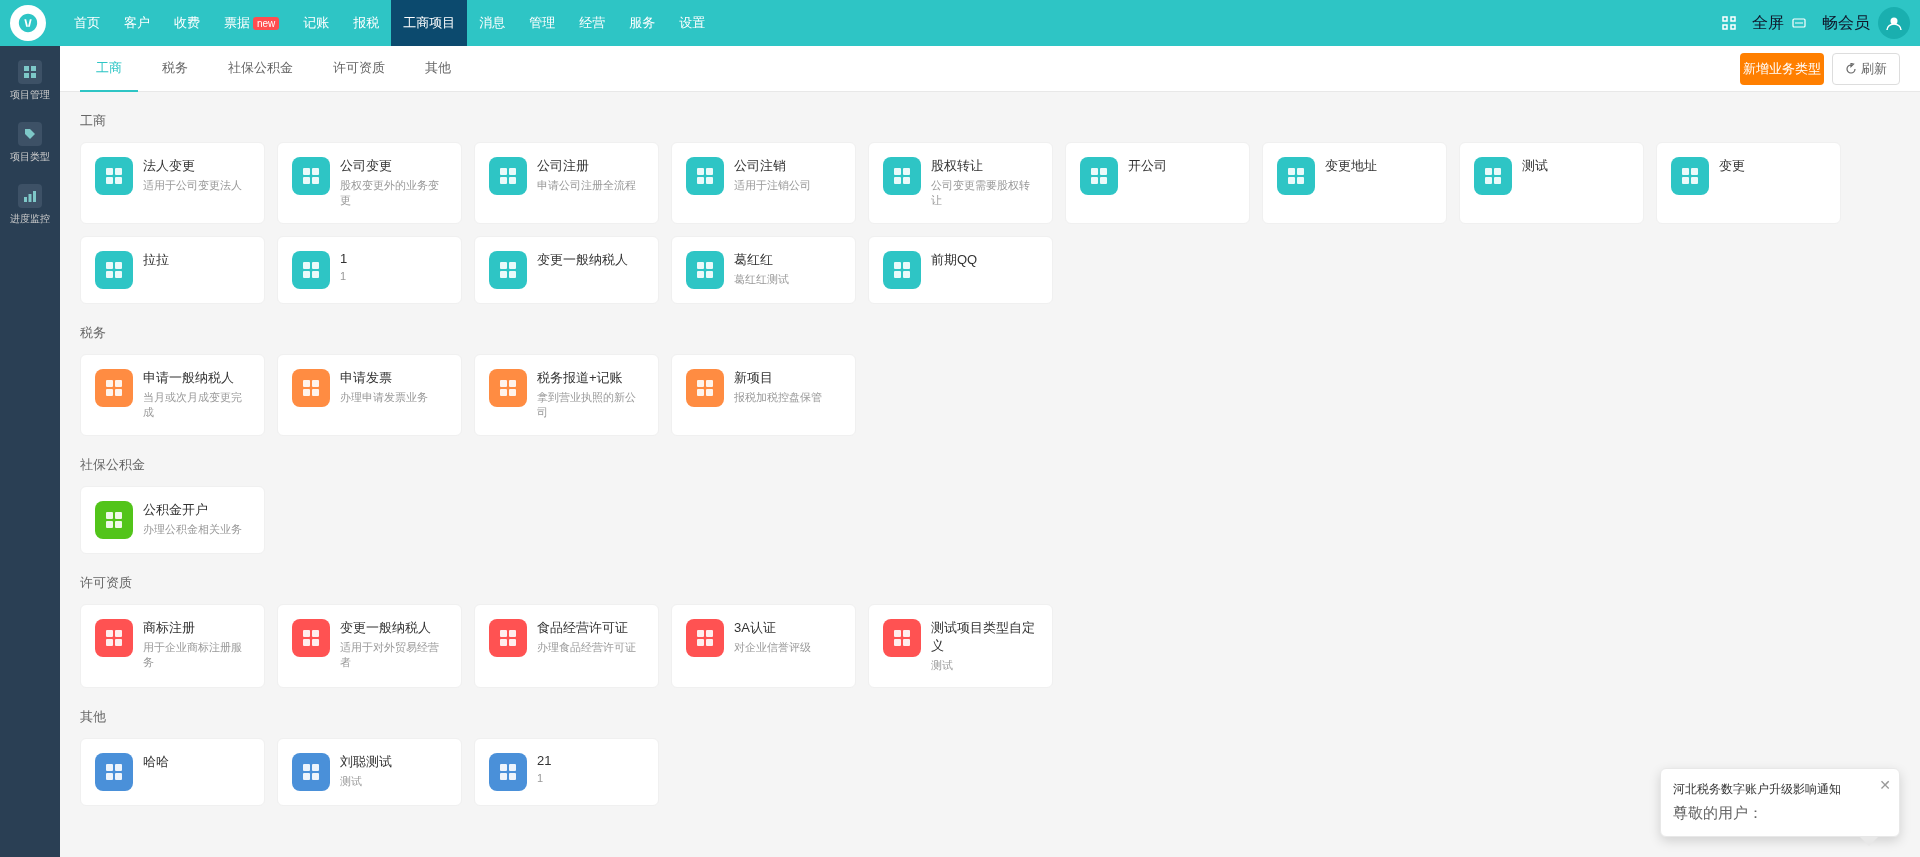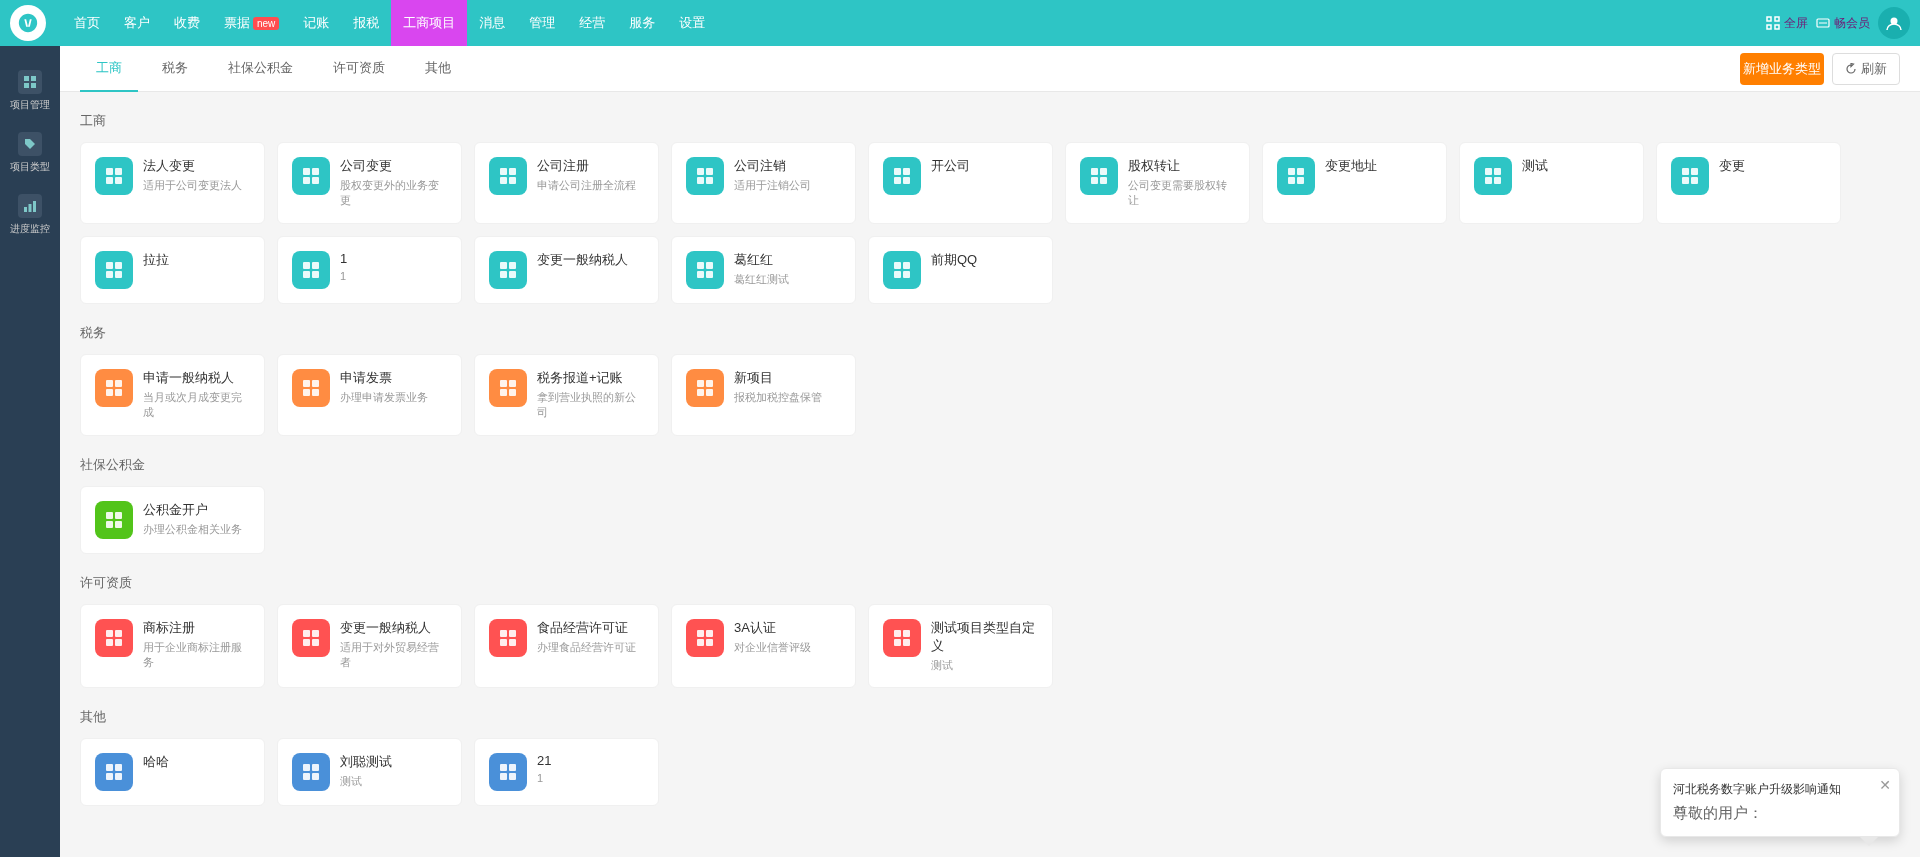--- a/index.html
+++ b/index.html
@@ -3,31 +3,31 @@
   <meta charset="utf-8">
   <style>
     * { box-sizing: border-box; margin: 0; padding: 0; }
     body { font-family: 'Microsoft YaHei', sans-serif; font-size: 13px; background: #f5f5f5; color: #333; display: flex; flex-direction: column; height: 857px; overflow: hidden; }
 
     
     .top-nav { background: #2ec5c5; height: 46px; display: flex; align-items: center; padding: 0 10px; flex-shrink: 0; }
     .top-nav .logo { width: 36px; height: 36px; border-radius: 50%; background: white; display: flex; align-items: center; justify-content: center; margin-right: 16px; }
     .top-nav .logo svg { width: 22px; height: 22px; }
     .nav-item { color: white; padding: 0 12px; height: 46px; display: flex; align-items: center; cursor: pointer; font-size: 13px; position: relative; }
-    .nav-item.active { background: #d946ef; }
+    .nav-item.active { background: #0c4a6e; }
     .nav-badge { background: #ff4d4f; color: white; font-size: 10px; padding: 1px 4px; border-radius: 3px; margin-left: 3px; }
     .nav-right { margin-left: auto; display: flex; align-items: center; gap: 8px; }
-    .nav-right .fullscreen-btn, .nav-right .vip-btn { color: #701a75; font-size: 12px; cursor: pointer; display: flex; align-items: center; gap: 4px; }
+    .nav-right .fullscreen-btn, .nav-right .vip-btn { color: #0f172a; font-size: 16px; cursor: pointer; display: flex; align-items: center; gap: 16px; }
     .nav-right .avatar { width: 32px; height: 32px; border-radius: 50%; background: #1aafaf; display: flex; align-items: center; justify-content: center; cursor: pointer; }
 
     
     .main-layout { display: flex; flex: 1; overflow: hidden; }
 
     
-    .sidebar { width: 60px; background: #2a3f54; display: flex; flex-direction: column; align-items: center; padding-top: 14px; flex-shrink: 0; }
+    .sidebar { width: 60px; background: #2a3f54; display: flex; flex-direction: column; align-items: center; padding-top: 4px; flex-shrink: 0; }
     .sidebar-item { width: 100%; display: flex; flex-direction: column; align-items: center; padding: 10px 0; cursor: pointer; color: #aaa; font-size: 11px; gap: 4px; }
     .sidebar-item .s-icon { width: 24px; height: 24px; background: #3d5166; border-radius: 4px; display: flex; align-items: center; justify-content: center; }
 
     
     .content { flex: 1; display: flex; flex-direction: column; overflow: hidden; }
 
     
     .tab-bar { background: white; border-bottom: 1px solid #e8e8e8; display: flex; align-items: center; padding: 0 20px; height: 46px; flex-shrink: 0; }
     .tab-item { padding: 0 16px; height: 46px; display: flex; align-items: center; cursor: pointer; font-size: 13px; color: #666; border-bottom: 2px solid transparent; margin-right: 8px; }
     .tab-item.active { color: #2ec5c5; border-bottom-color: #2ec5c5; }
@@ -223,36 +223,36 @@
             <div class="service-card">
               <div class="card-icon" style="background: rgb(46, 197, 197);">
                 <svg width="22" height="22" viewBox="0 0 22 22" fill="none">
       <rect x="3" y="3" width="7" height="7" rx="1" fill="white" opacity="0.9"></rect>
       <rect x="12" y="3" width="7" height="7" rx="1" fill="white" opacity="0.9"></rect>
       <rect x="3" y="12" width="7" height="7" rx="1" fill="white" opacity="0.9"></rect>
       <rect x="12" y="12" width="7" height="7" rx="1" fill="white" opacity="0.9"></rect>
     </svg>
               </div>
               <div class="card-text">
-                <div class="card-name">开公司</div>
-                <div class="card-desc"></div>
-              </div>
-            </div>
-            <div class="service-card">
-              <div class="card-icon" style="background: rgb(46, 197, 197);">
-                <svg width="22" height="22" viewBox="0 0 22 22" fill="none">
-      <rect x="3" y="3" width="7" height="7" rx="1" fill="white" opacity="0.9"></rect>
-      <rect x="12" y="3" width="7" height="7" rx="1" fill="white" opacity="0.9"></rect>
-      <rect x="3" y="12" width="7" height="7" rx="1" fill="white" opacity="0.9"></rect>
-      <rect x="12" y="12" width="7" height="7" rx="1" fill="white" opacity="0.9"></rect>
-    </svg>
-              </div>
-              <div class="card-text">
                 <div class="card-name">股权转让</div>
                 <div class="card-desc">公司变更需要股权转让</div>
+              </div>
+            </div>
+            <div class="service-card">
+              <div class="card-icon" style="background: rgb(46, 197, 197);">
+                <svg width="22" height="22" viewBox="0 0 22 22" fill="none">
+      <rect x="3" y="3" width="7" height="7" rx="1" fill="white" opacity="0.9"></rect>
+      <rect x="12" y="3" width="7" height="7" rx="1" fill="white" opacity="0.9"></rect>
+      <rect x="3" y="12" width="7" height="7" rx="1" fill="white" opacity="0.9"></rect>
+      <rect x="12" y="12" width="7" height="7" rx="1" fill="white" opacity="0.9"></rect>
+    </svg>
+              </div>
+              <div class="card-text">
+                <div class="card-name">开公司</div>
+                <div class="card-desc"></div>
               </div>
             </div>
             <div class="service-card">
               <div class="card-icon" style="background: rgb(46, 197, 197);">
                 <svg width="22" height="22" viewBox="0 0 22 22" fill="none">
       <rect x="3" y="3" width="7" height="7" rx="1" fill="white" opacity="0.9"></rect>
       <rect x="12" y="3" width="7" height="7" rx="1" fill="white" opacity="0.9"></rect>
       <rect x="3" y="12" width="7" height="7" rx="1" fill="white" opacity="0.9"></rect>
       <rect x="12" y="12" width="7" height="7" rx="1" fill="white" opacity="0.9"></rect>
     </svg>

